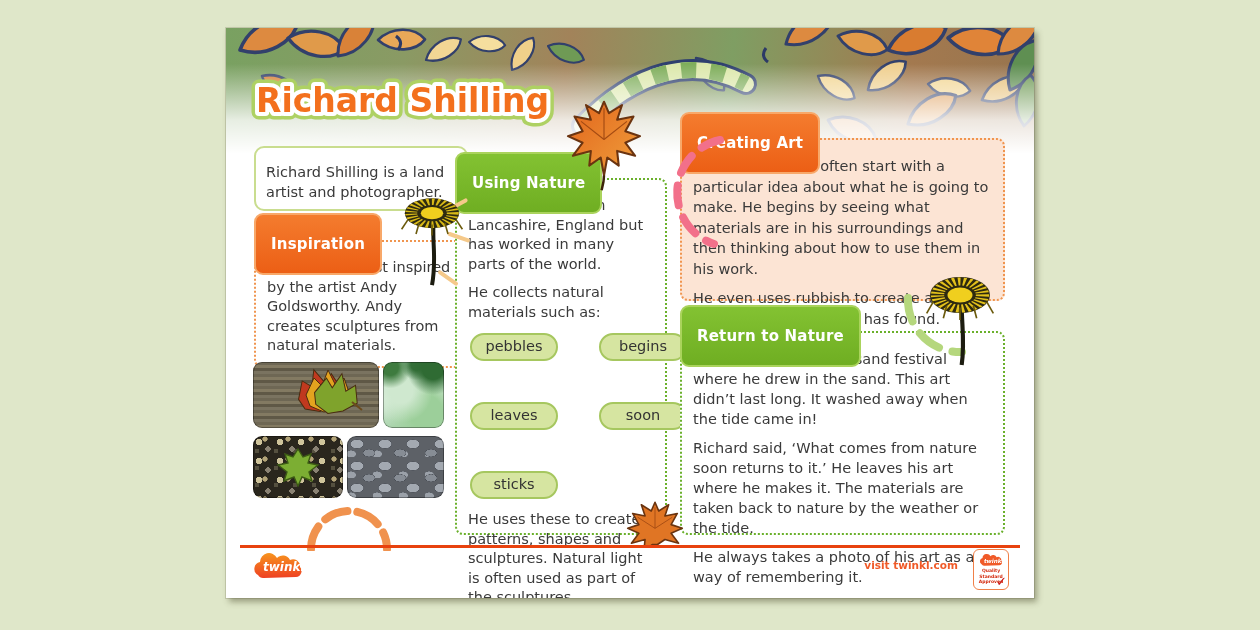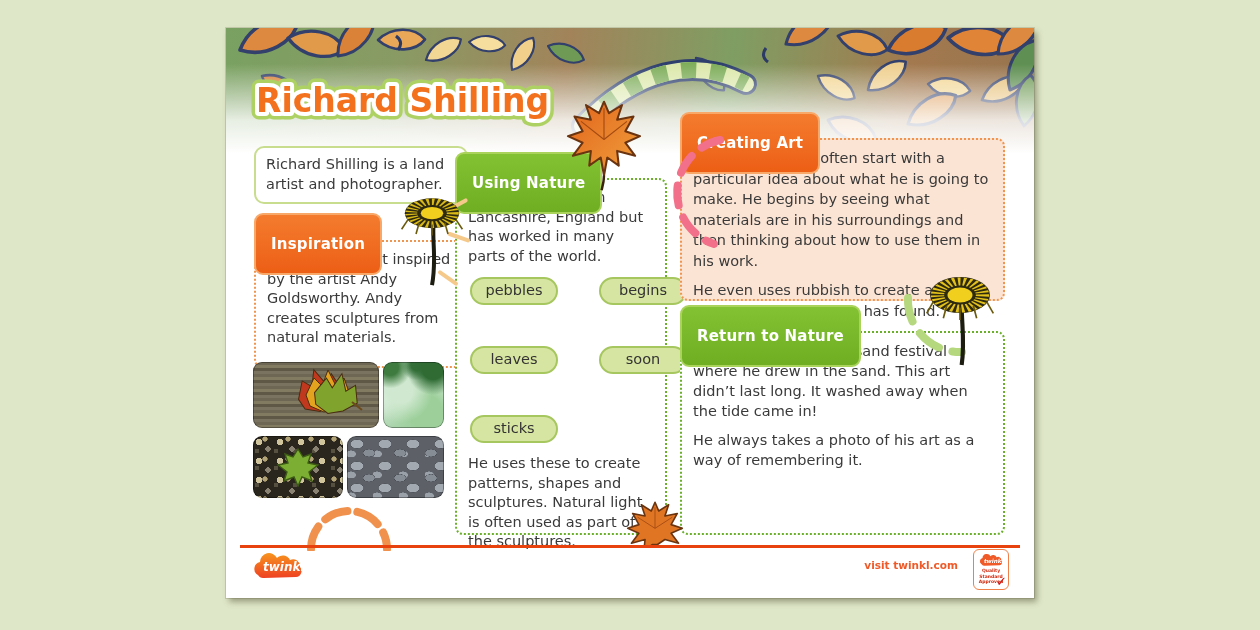--- a/index.html
+++ b/index.html
@@ -26,21 +26,21 @@
   
   .title-svg{position:absolute;left:22px;top:40px;z-index:4;}
   .title-svg text{font-family:"DejaVu Sans",sans-serif;font-weight:bold;font-size:33px;}
   
   .hdr{position:absolute;z-index:4;color:#fff;font-weight:bold;font-size:15px;
     padding:20px 15px;border-radius:9px;white-space:nowrap;letter-spacing:.2px;}
   .hdr-orange{background:linear-gradient(#f47c2e,#ec5f15);border:2px solid #f8a869;}
   .hdr-green{background:linear-gradient(#83c232,#6fae22);border:2px solid #aad35c;}
   .box{position:absolute;z-index:3;background:#fff;border-radius:8px;
     color:#3a3a3a;font-size:14.5px;line-height:19.5px;}
-  .box p{margin:0 0 9px 0;}
+  .box p{margin:8px 0 9px 0;}
   .box p:last-child{margin-bottom:0;}
   .intro-box{border:2px solid #c9dd8f;border-radius:10px;padding:7px 10px;}
   .dotted-orange{border:2px dotted #f0954f;padding:8px 11px;}
   .dotted-green{border:2px dotted #6ab02b;padding:8px 11px;}
   .peach{background:#fce4d4;}
   
   .pill-grid{display:grid;grid-template-columns:88px 88px;column-gap:16px;row-gap:12px;
     margin:11px 0 11px 2px;gap:41px;}
   .pill{background:#d6e5a1;border:2px solid #a6c75f;border-radius:15px;height:24px;
     display:flex;align-items:center;justify-content:center;
@@ -161,20 +161,21 @@
     <svg width="44" height="40" viewBox="0 0 44 40">
       <path d="M22 2 L27 10 35 7 32 16 42 18 33 25 36 34 26 30 22 39 18 30 8 34 11 25 2 18 12 16 9 7 17 10 Z" fill="#7cae33" stroke="#3c5a14" stroke-width="1.4"></path>
     </svg>
   </div>
   <div class="photo ph-pebbles" style="left:121px;top:408px;width:97px;height:62px;"></div>
 
   <div class="hdr hdr-green" style="left:229px;top:124px;">Using Nature</div>
 
   <div class="box dotted-green" style="left:229px;top:150px;width:212px;height:357px;box-sizing:border-box;">
     <p>Richard is based in Lancashire, England but has worked in many parts of the world.</p>
+    <p>He collects natural materials such as:</p>
     <div class="pill-grid">
       <div class="pill">pebbles</div>
       <div class="pill">begins</div>
       <div class="pill">leaves</div>
       <div class="pill">soon</div>
       <div class="pill">sticks</div>
     </div>
     <p>He uses these to create patterns, shapes and sculptures. Natural light is often used as part of the sculptures.</p>
   </div>
 
@@ -182,20 +183,21 @@
 
   <div class="box dotted-orange peach" style="left:454px;top:110px;width:325px;height:163px;box-sizing:border-box;line-height:20.5px;">
     <p>Richard does not often start with a particular idea about what he is going to make. He begins by seeing what materials are in his surroundings and then thinking about how to use them in his work.</p>
     <p>He even uses rubbish to create a piece of art if that is what he has found.</p>
   </div>
 
   <div class="hdr hdr-green" style="left:454px;top:277px;">Return to Nature</div>
 
   <div class="box dotted-green" style="left:454px;top:303px;width:325px;height:204px;box-sizing:border-box;line-height:20px;">
     <p>Richard took part in a sand festival where he drew in the sand. This art didn’t last long. It washed away when the tide came in!</p>
+    <p>Richard said, ‘What comes from nature soon returns to it.’ He leaves his art where he makes it. The materials are taken back to nature by the weather or the tide.</p>
     <p>He always takes a photo of his art as a way of remembering it.</p>
   </div>
 
   <svg class="deco" style="left:337px;top:72px;" width="82" height="92" viewBox="0 0 100 112">
     <defs>
           <linearGradient id="mg" x1="0" y1="0" x2="1" y2="1">
       <stop offset="0" stop-color="#e2641c"></stop>
             <stop offset="1" stop-color="#f0a03c"></stop>
           </linearGradient>
         </defs>

